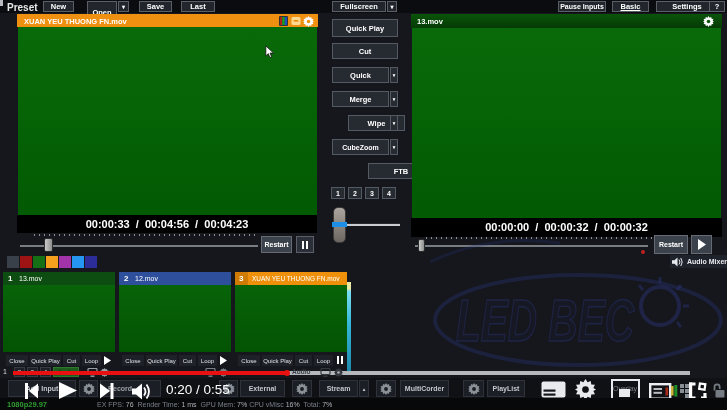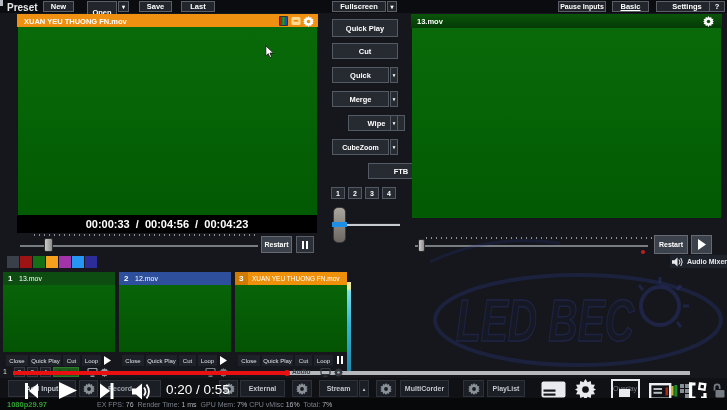--- a/index.html
+++ b/index.html
@@ -91,20 +91,22 @@
        background:linear-gradient(180deg,#aaa69e,#6b6660);border:1px solid #3a3a3a;box-sizing:border-box;"></div>
   <div class="abs" style="left:332px;top:222px;width:15px;height:5px;background:#1e8fe6;"></div>
 
   <div class="abs" style="left:411px;top:14px;width:311px;height:14px;background:linear-gradient(180deg,#0a540a,#053a05);"></div>
   <div class="abs" style="left:417px;top:17px;color:#fff;font-size:7.5px;font-weight:bold;">13.mov</div>
   <svg class="abs" style="left:703px;top:16px;" width="11" height="11" viewBox="0 0 20 20">
     <path fill="#fff" d="M10 0 L12 3 L15 1.8 L15.5 5.2 L19 5.5 L17.5 8.6 L20 10 L17.5 11.4 L19 14.5 L15.5 14.8 L15 18.2 L12 17 L10 20 L8 17 L5 18.2 L4.5 14.8 L1 14.5 L2.5 11.4 L0 10 L2.5 8.6 L1 5.5 L4.5 5.2 L5 1.8 L8 3 Z"></path>
     <circle cx="10" cy="10" r="3.2" fill="#0a540a"></circle>
   </svg>
   <div class="abs" style="left:412px;top:28px;width:309px;height:190px;background:linear-gradient(180deg,#096a09,#025A02);"></div>
+  <div class="abs" style="left:411px;top:218px;width:311px;height:19px;background:#000;color:#fff;
+       font-size:11px;font-weight:bold;text-align:center;line-height:19px;">00:00:00&nbsp; /&nbsp; 00:00:32&nbsp; /&nbsp; 00:00:32</div>
 
   <div class="abs" style="left:426px;top:237px;width:276px;height:2px;
        background:repeating-linear-gradient(90deg,#8b9097 0,#8b9097 1px,transparent 1px,transparent 5px);"></div>
   <div class="abs" style="left:415px;top:245px;width:233px;height:2px;background:#787d84;"></div>
   <div class="abs" style="left:418px;top:239px;width:7px;height:13px;background:linear-gradient(90deg,#c9c9c9,#8f8f8f);
        border:1px solid #2c2c2c;border-radius:2px;box-sizing:border-box;"></div>
   <div class="btn" style="left:654px;top:235px;width:34px;height:19px;background:#3c424b;border-color:#656a73;font-size:7px;">Restart</div>
   <div class="btn" style="left:691px;top:235px;width:21px;height:19px;background:#3c424b;border-color:#656a73;">
     <svg width="9" height="11">
         <polygon points="1,0 9,5.5 1,11" fill="#fff"></polygon>

